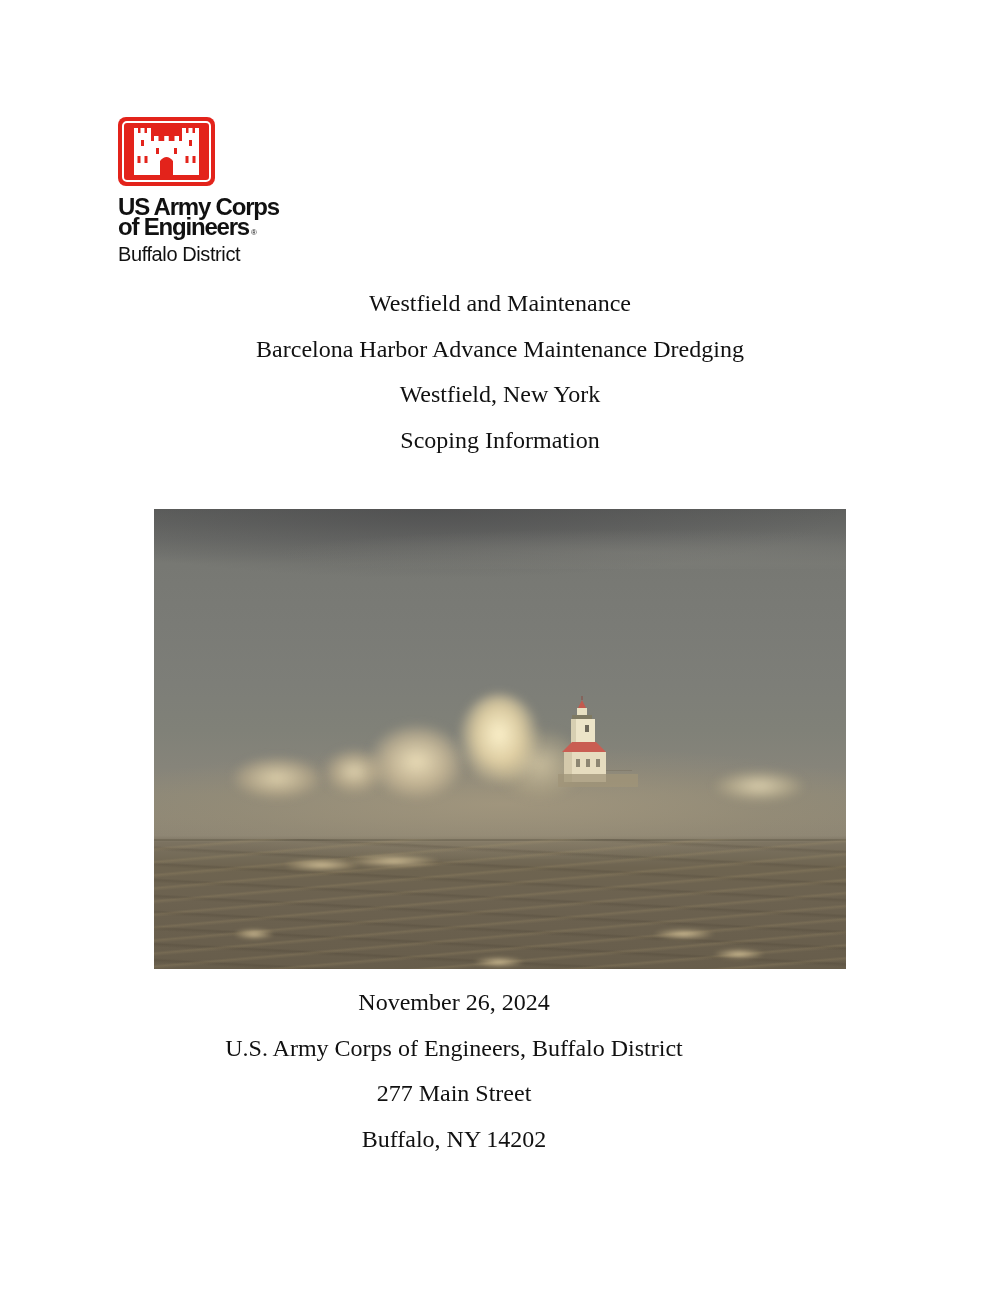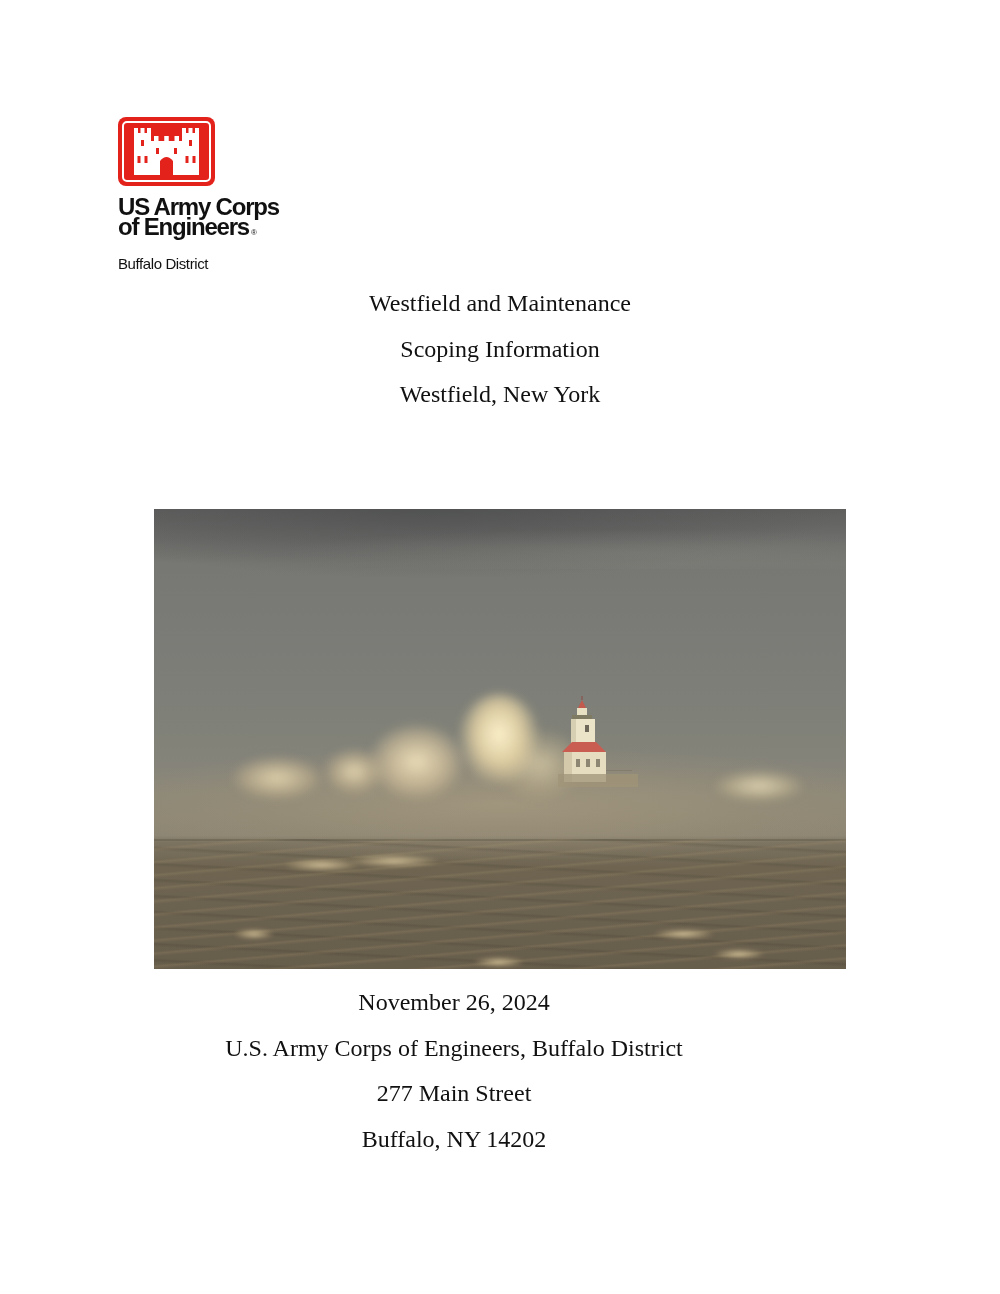--- a/index.html
+++ b/index.html
@@ -63,24 +63,24 @@
     }
     .logo-name .reg {
       font-size: 8px;
       font-weight: normal;
       letter-spacing: 0;
       vertical-align: baseline;
       margin-left: 2px;
     }
     .logo-district {
       font-family: "Liberation Sans", "DejaVu Sans", sans-serif;
-      font-size: 15px;
+      font-size: 20px;
       letter-spacing: -0.4px;
       color: #111111;
-      margin-top: 12px;
+      margin-top: 0;
       white-space: nowrap;
     }
     
     .title-block {
       position: absolute;
       left: 0;
       width: 1000px;
       top: 281px;
       text-align: center;
     }
@@ -232,22 +232,23 @@
     </div>
     <div class="logo-name">
       <div>US Army Corps</div>
       <div><span>of Engineers</span><span class="reg">®</span></div>
     </div>
     <div class="logo-district">Buffalo District</div>
   </div>
 
   <div class="title-block">
     <div class="title-line">Westfield and Maintenance</div>
+    <div class="title-line">Barcelona Harbor Advance Maintenance Dredging</div>
+    <div class="title-line">Westfield, New York</div>
     <div class="title-line">Scoping Information</div>
-    <div class="title-line">Westfield, New York</div>
   </div>
 
   <div class="photo" aria-label="Lighthouse engulfed by storm waves and spray on a stormy lake">
     <div class="layer sky-dark"></div>
     <div class="layer cloud-band"></div>
     <div class="layer mist"></div>
     <div class="layer spray s6"></div>
     <div class="layer spray s4"></div>
     <div class="layer spray s3"></div>
     <div class="layer spray s2"></div>

